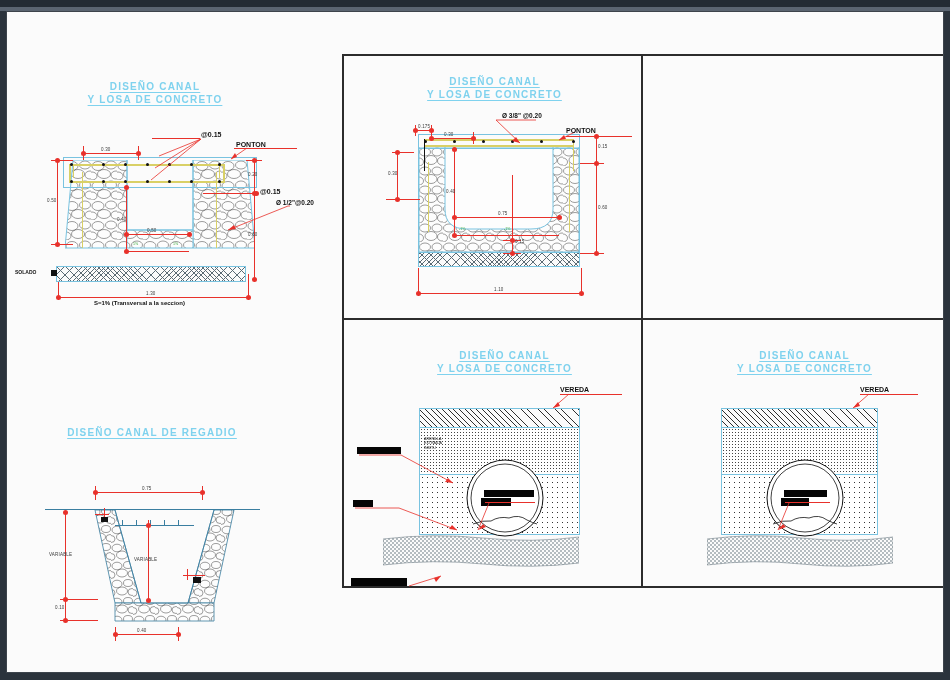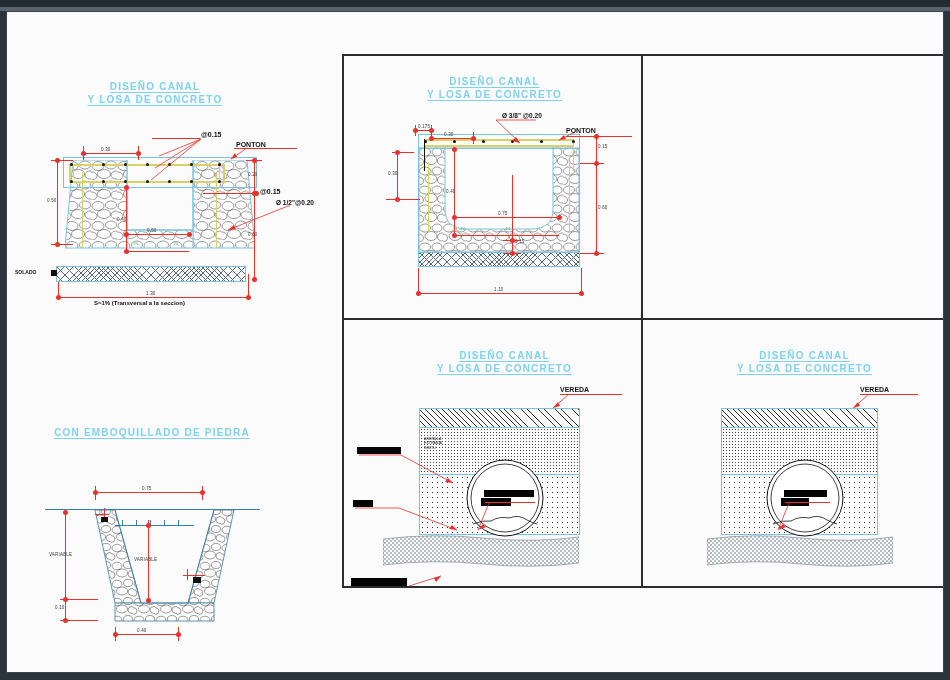--- a/index.html
+++ b/index.html
@@ -435,21 +435,21 @@
       <div class="ln lnh" style="left:778px;top:490px;width:45px;height:1px;"></div>
       <svg style="position:absolute;left:766px;top:490px;" width="24" height="32" viewBox="0 0 24 32">
         <path d="M16,1 L5,28" stroke="#e8312b" stroke-width=".8" fill="none"></path>
         <path d="M5,28 L10,22 L13,25 Z" fill="#e8312b"></path>
       </svg>
     </div>
 
     <div>
 
       <div class="title" style="left:20px;top:414px;width:250px;">
-        <div>CON EMBOQUILLADO DE PIEDRA</div>
+        <div>DISEÑO CANAL DE REGADIO</div>
       </div>
 
       <svg style="position:absolute;left:60px;top:495px;" width="195" height="120" viewBox="0 0 195 120">
         <defs>
           <pattern id="stonepat3" width="22" height="18" patternUnits="userSpaceOnUse">
             <rect width="22" height="18" fill="#fdfdfd"></rect>
             <ellipse cx="6" cy="5" rx="5" ry="3.8" fill="none" stroke="#3a3a3a" stroke-width=".5"></ellipse>
             <ellipse cx="17" cy="4" rx="4.5" ry="3.5" fill="none" stroke="#3a3a3a" stroke-width=".5"></ellipse>
             <ellipse cx="11" cy="12" rx="5.5" ry="4" fill="none" stroke="#3a3a3a" stroke-width=".5"></ellipse>
             <ellipse cx="21" cy="13" rx="4" ry="3.5" fill="none" stroke="#3a3a3a" stroke-width=".5"></ellipse>

